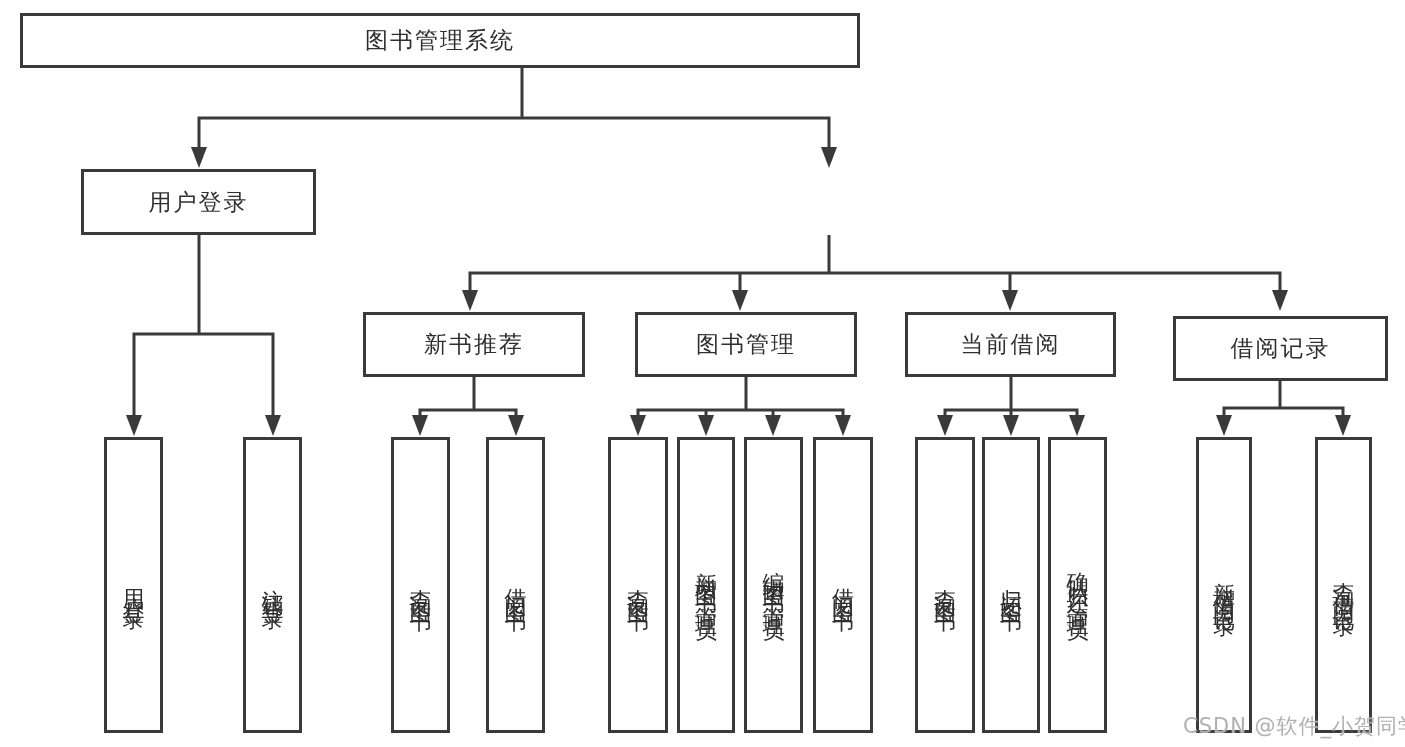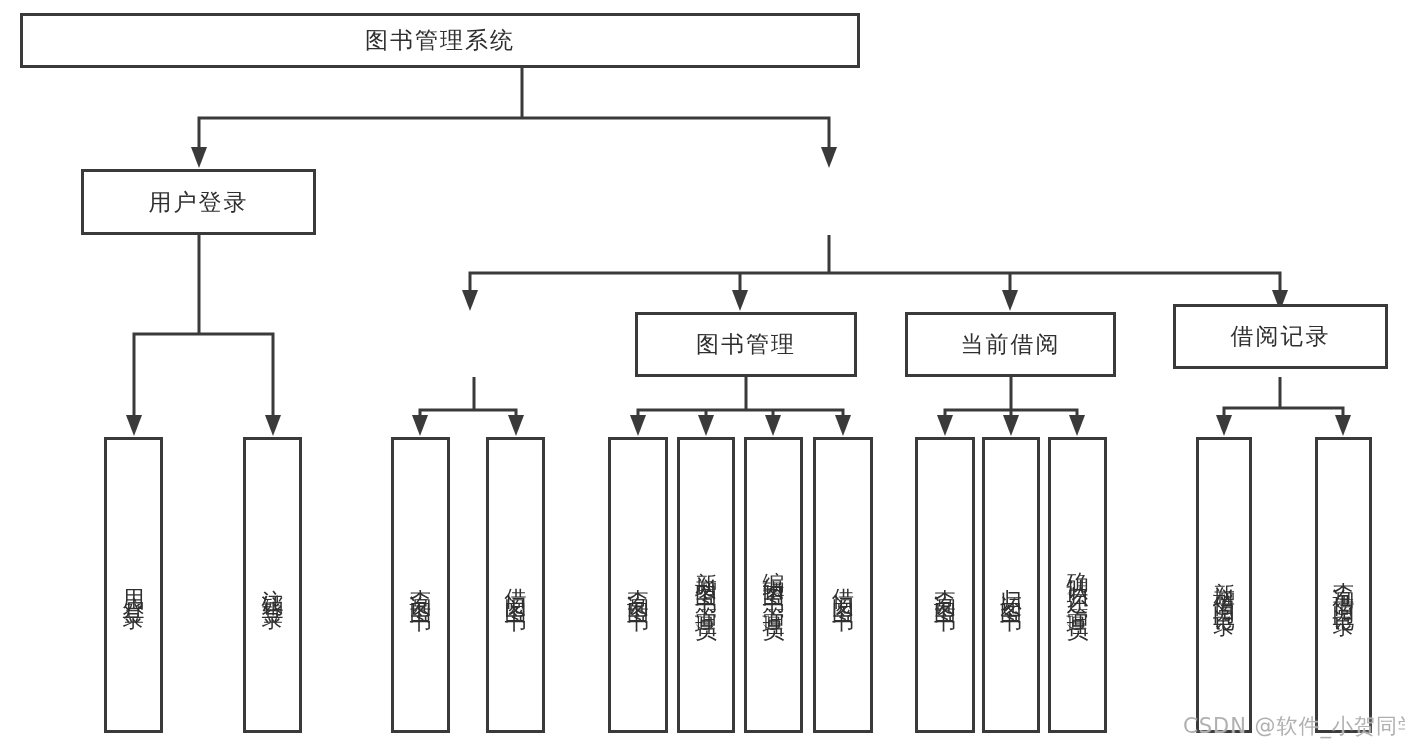--- a/index.html
+++ b/index.html
@@ -98,23 +98,24 @@
       <polygon points="1069,415 1085,415 1077,436"></polygon>
       <polygon points="1216,415 1232,415 1224,436"></polygon>
       <polygon points="1335,415 1351,415 1343,436"></polygon>
     </g>
   </svg>
 
   <div class="node h" style="left:20px;top:13px;width:840px;height:55px">图书管理系统</div>
 
   <div class="node h" style="left:81px;top:169px;width:235px;height:66px">用户登录</div>
 
+  <div class="node h" style="left:363px;top:312px;width:222px;height:65px">新书推荐</div>
   <div class="node h" style="left:635px;top:312px;width:222px;height:65px">图书管理</div>
   <div class="node h" style="left:905px;top:312px;width:211px;height:65px">当前借阅</div>
-  <div class="node h" style="left:1173px;top:304px;width:215px;height:65px">借阅记录</div>
+  <div class="node h" style="left:1173px;top:316px;width:215px;height:65px">借阅记录</div>
 
   <div class="node v" style="left:104px;top:437px;width:59px;height:296px">用户登录</div>
   <div class="node v" style="left:243px;top:437px;width:59px;height:296px">注销登录</div>
 
   <div class="node v" style="left:391px;top:437px;width:59px;height:296px">查询图书</div>
   <div class="node v" style="left:486px;top:437px;width:59px;height:296px">借阅图书</div>
 
   <div class="node v" style="left:608px;top:437px;width:60px;height:296px">查询图书</div>
   <div class="node v" style="left:677px;top:437px;width:58px;height:296px">新增图书（管理员）</div>
   <div class="node v" style="left:744px;top:437px;width:59px;height:296px">编辑图书（管理员）</div>

